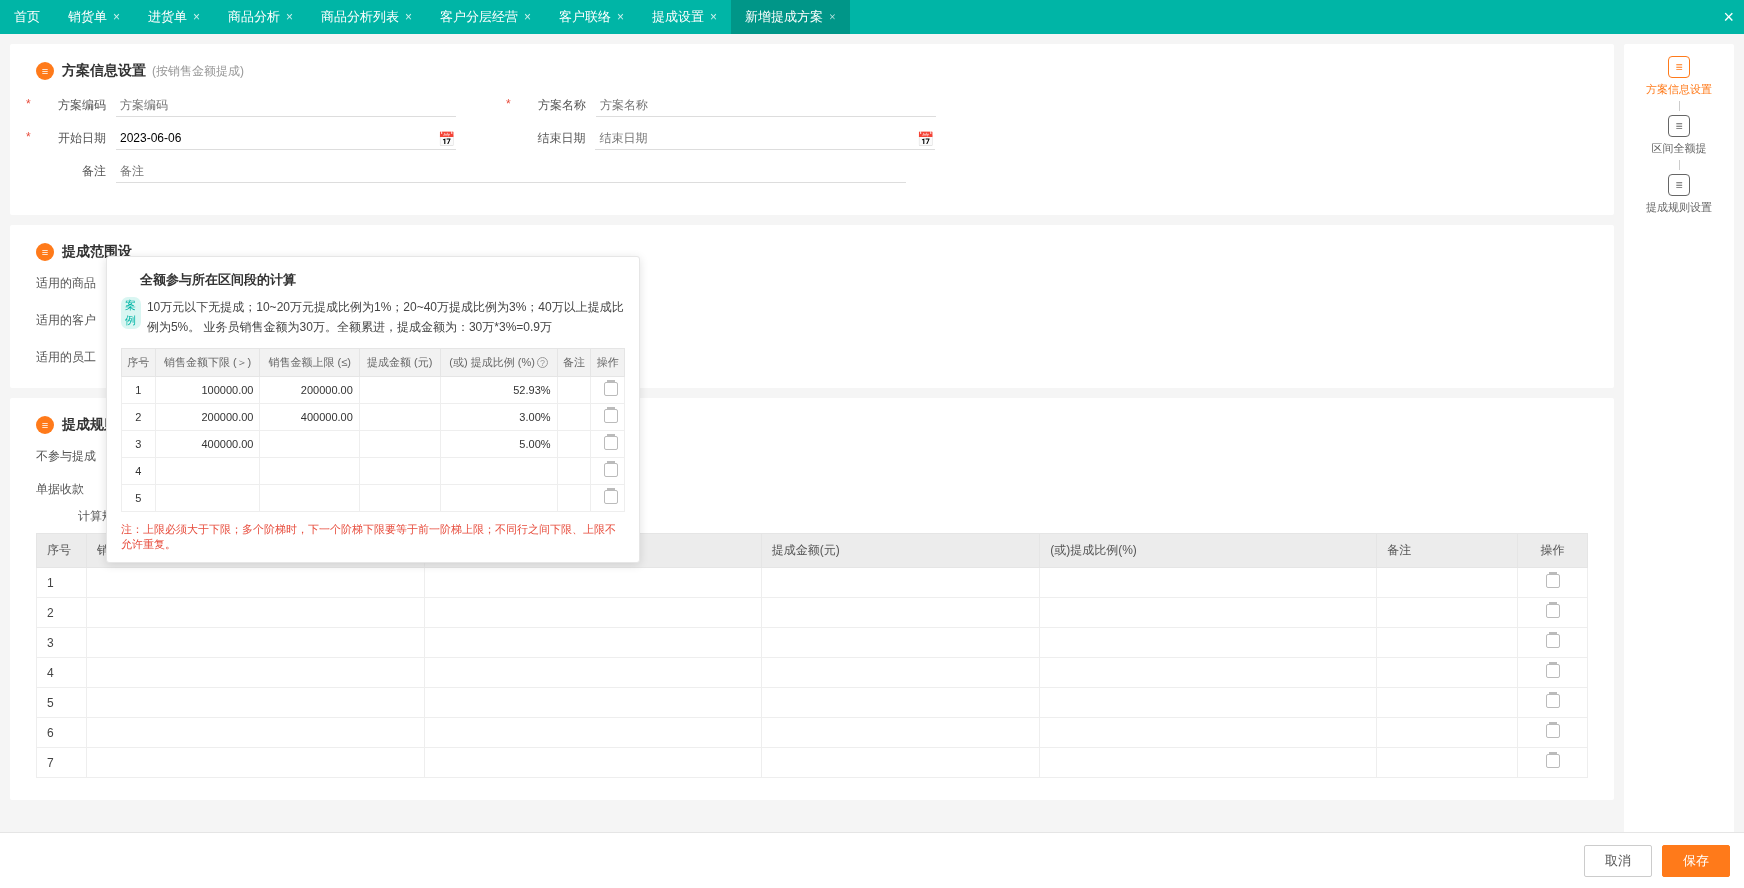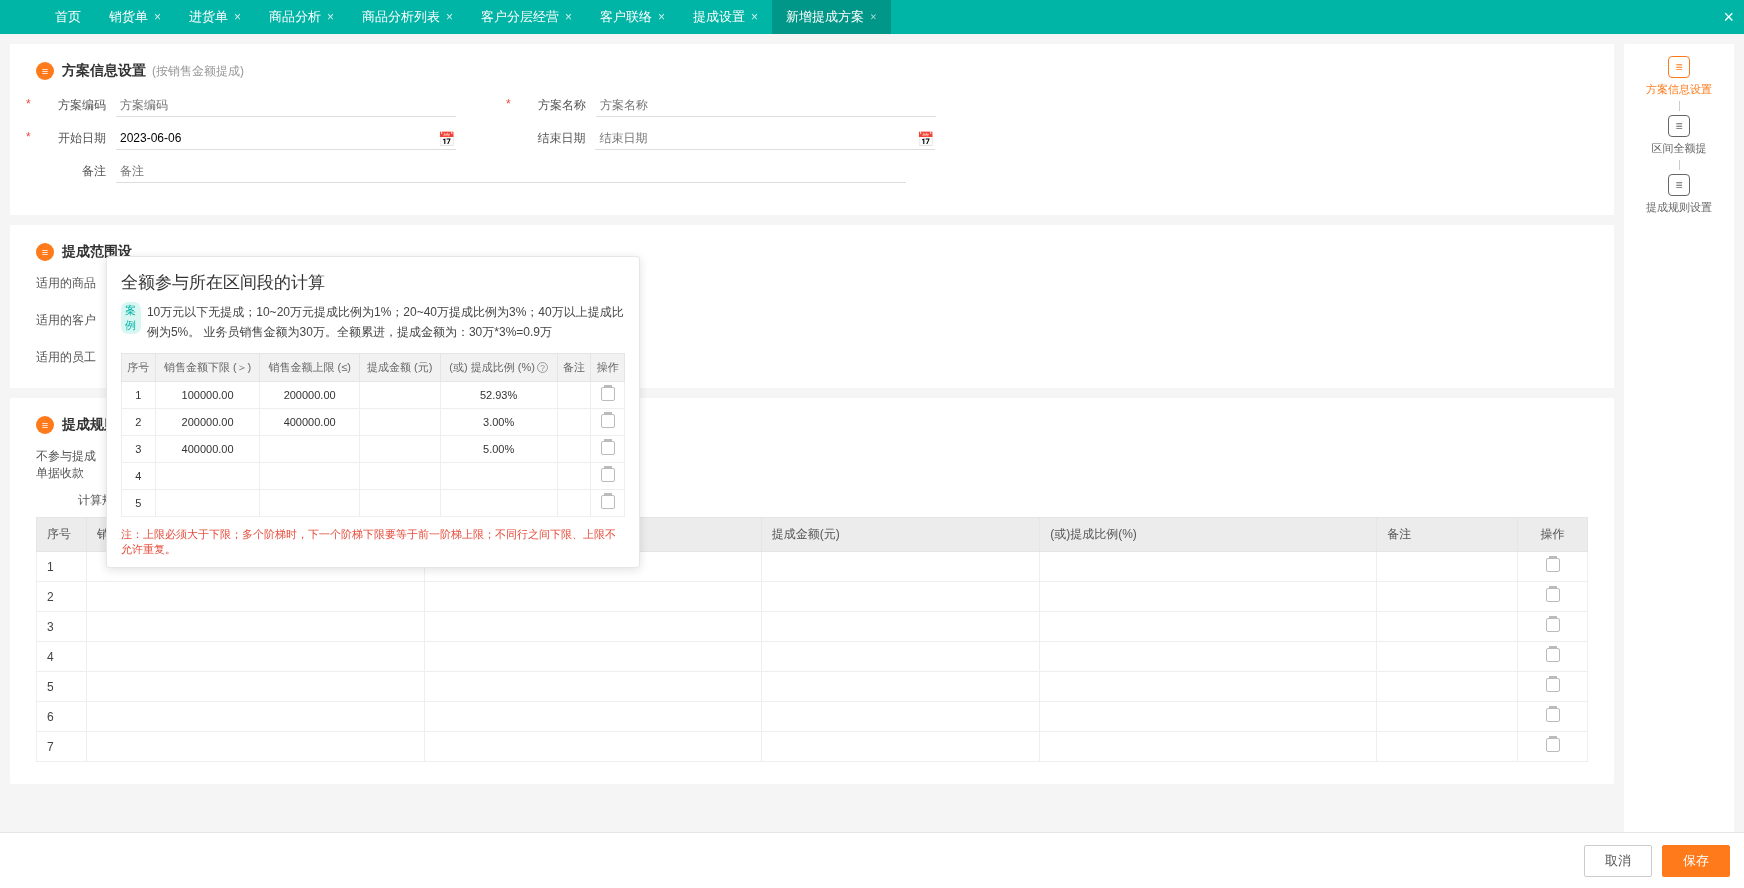--- a/index.html
+++ b/index.html
@@ -38,40 +38,40 @@
 
 .table { width: 100%; border-collapse: collapse; margin-top: 8px; }
 .table th { background: #ececec; font-weight: 400; color: #555; font-size: 12px; padding: 8px 10px; border: 1px solid #e5e5e5; text-align: left; }
 .table td { border: 1px solid #eee; padding: 6px 10px; font-size: 12px; color: #444; }
 .op-cell { text-align: center; color: #888; }
 .trash { display:inline-block; width:14px;height:14px;border:1px solid #bbb;border-radius:2px;position:relative;}
 .trash::before{content:"";position:absolute;top:-3px;left:2px;right:2px;height:2px;background:#bbb;}
 
 
 .popover { position: absolute; top: 256px; left: 106px; width: 534px; background: #fff; border: 1px solid #e6e6e6; box-shadow: 0 2px 10px rgba(0,0,0,.12); border-radius: 3px; padding: 14px 14px 10px; z-index: 50; font-size: 12px;}
-.popover .pv-title { font-weight: 400; margin-bottom: 8px; font-size: 17px;}
+.popover .pv-title { font-weight: 700; margin-bottom: 8px; font-size: 13px; margin-left: 19px;}
 .popover .case-pill { background: #d9f6f2; color: #00b5a6; border-radius: 7px; padding: 1px 4px; margin-right: 6px; font-size: 11px; }
 .popover .case-text { color: #444; line-height: 1.7; }
 .pv-table { width: 100%; border-collapse: collapse; margin-top: 10px; }
 .pv-table th { background: #f2f2f2; font-weight: 400; color: #666; font-size: 11px; padding: 6px 4px; border: 1px solid #e5e5e5; text-align: center; }
-.pv-table td { border: 1px solid #eee; padding: 5px 6px; font-size: 11px; text-align: center; }
+.pv-table td { border: 1px solid #eee; padding: 5px 6px; font-size: 11px; text-align: right; }
 .pv-table td:first-child { text-align: center; }
 .pv-note { color: #e74c3c; margin-top: 10px; font-size: 11px; }
 .help-icon{display:inline-block;border:1px solid #999;border-radius:50%;width:11px;height:11px;line-height:10px;text-align:center;font-size:9px;color:#999;margin-left:2px;}
 
 .footer-bar { position: fixed; bottom: 0; left: 0; right: 0; height: 56px; background: #fff; border-top: 1px solid #e5e5e5; display: flex; justify-content: flex-end; align-items: center; padding: 0 14px; gap: 10px; }
 .btn { padding: 6px 20px; border-radius: 2px; font-size: 13px; cursor: pointer; border: 1px solid #ccc; background: #fff; color: #555; }
 .btn.primary { background: #ff7a1a; border-color: #ff7a1a; color: #fff; }
 </style>
 </head>
 <body>
 
 <div class="tabs-bar">
 
-  <div id="tabs-host" style="display: flex; padding-left: 41px;">
+  <div id="tabs-host" style="display: flex;">
       <div class="tab">首页</div>
       <div class="tab">销货单<span class="close-x">×</span></div>
       <div class="tab">进货单<span class="close-x">×</span></div>
       <div class="tab">商品分析<span class="close-x">×</span></div>
       <div class="tab">商品分析列表<span class="close-x">×</span></div>
       <div class="tab">客户分层经营<span class="close-x">×</span></div>
       <div class="tab">客户联络<span class="close-x">×</span></div>
       <div class="tab">提成设置<span class="close-x">×</span></div>
       <div class="tab active">新增提成方案<span class="close-x">×</span></div>
     </div>
@@ -127,21 +127,21 @@
         <span>适用的客户</span>
         <span>适用的员工</span>
       </div>
     </div>
 
     <div class="panel">
       <div class="panel-head">
         <span class="badge">≡</span>
         <span class="title">提成规则设</span>
       </div>
-      <div style="display:flex;flex-direction:column;color:#555;margin-bottom:10px">
+      <div style="display:flex;flex-direction:column;gap:16px;color:#555;margin-bottom:10px">
         <span>不参与提成</span>
         <span>单据收款</span>
       </div>
       <div class="radio-line">
         <span class="lab">计算规则</span>
         <label class="radio-opt">
             <input type="radio" name="calc" style="">
             <span>固定比例</span>
           </label>
         <label class="radio-opt">

